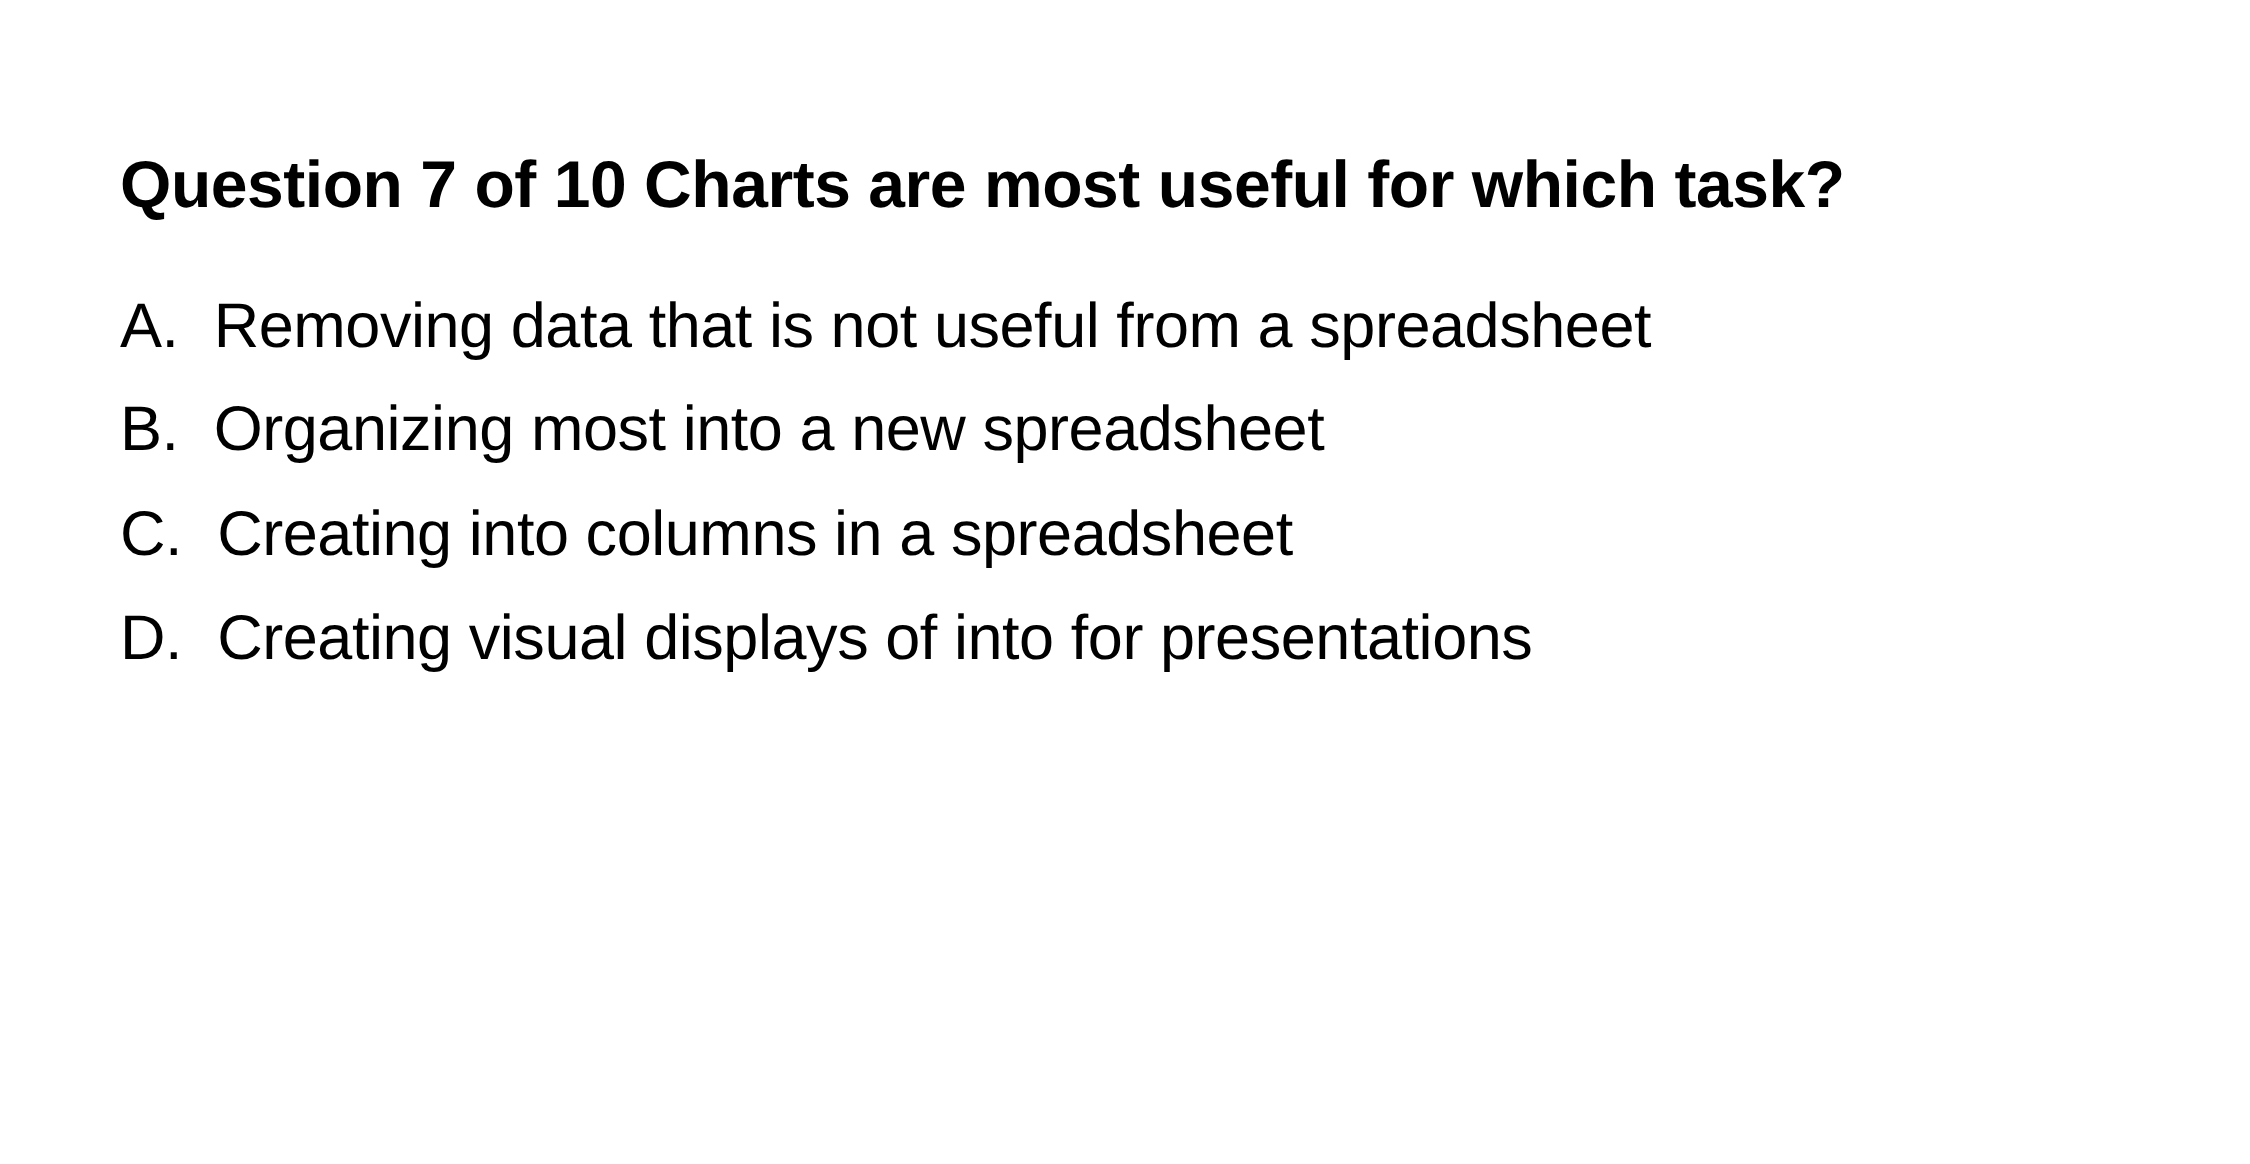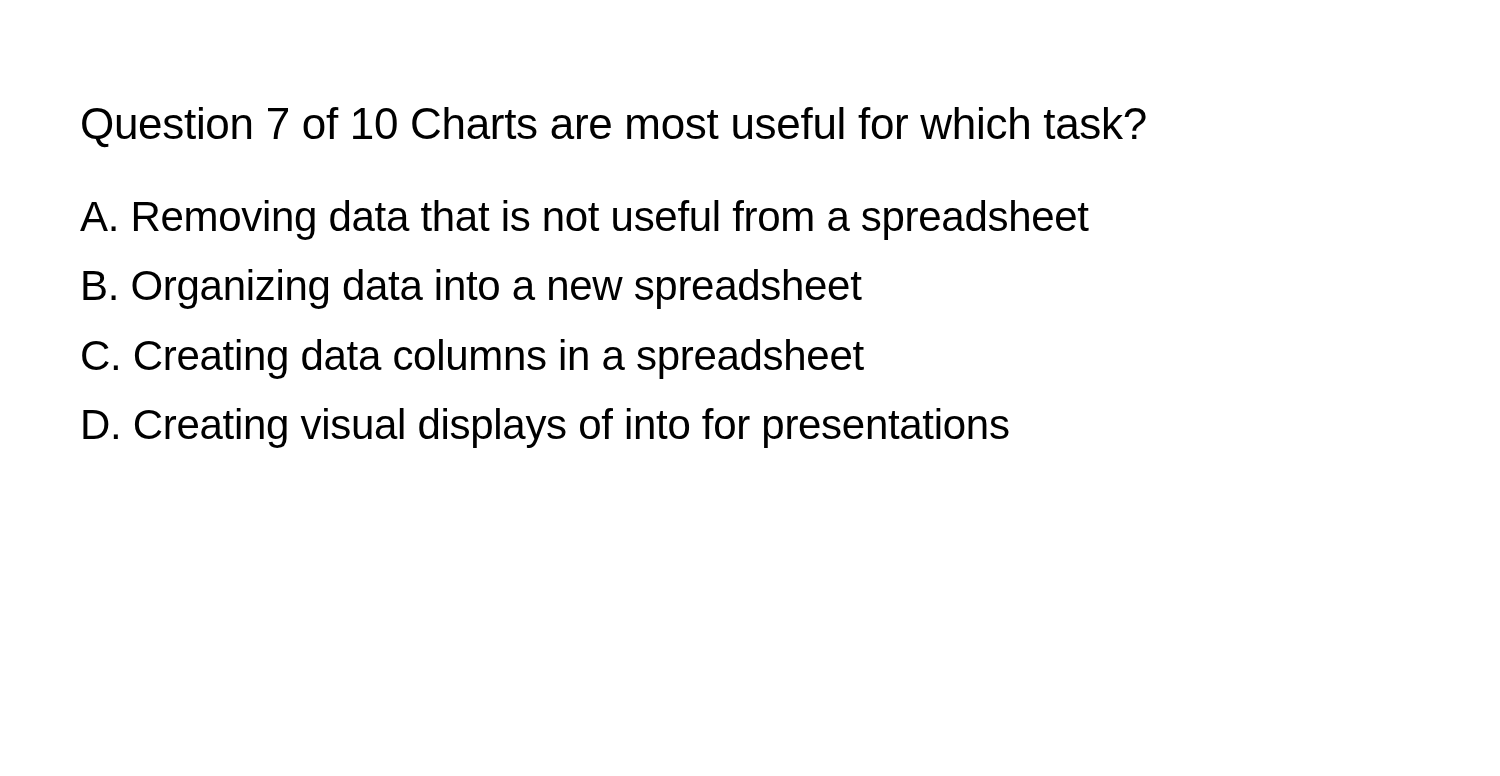--- a/index.html
+++ b/index.html
@@ -11,58 +11,59 @@
       background: #ffffff;
       font-family: -apple-system, BlinkMacSystemFont, "Segoe UI", Helvetica, Arial, sans-serif;
       padding: 90px 80px;
       width: 1500px;
       height: 776px;
       color: #000000;
     }
     .question-text {
       font-size: 44px;
       line-height: 1.55;
-      font-weight: 400;
+      font-weight: 700;
       margin-bottom: 24px;
       letter-spacing: -0.3px;
     }
     .choices {
       display: flex;
       flex-direction: column;
     }
     .choice {
       font-size: 42px;
       line-height: 1.65;
       font-weight: 400;
       letter-spacing: -0.3px;
       display: flex;
       align-items: flex-start;
     }
     .choice-letter {
       white-space: pre;
     }
     .choice-text {
       flex: 1;
+      margin-left: 12px;
     }
   </style>
 </head>
 <body>
 
 <div class="question-text">Question 7 of 10 Charts are most useful for which task?</div>
 
 <div class="choices">
   <div class="choice">
     <span class="choice-letter">A. </span>
     <span class="choice-text">Removing data that is not useful from a spreadsheet</span>
   </div>
   <div class="choice">
     <span class="choice-letter">B. </span>
-    <span class="choice-text">Organizing data into a new spreadsheet</span>
+    <span class="choice-text">Organizing most into a new spreadsheet</span>
   </div>
   <div class="choice">
     <span class="choice-letter">C. </span>
-    <span class="choice-text">Creating data columns in a spreadsheet</span>
+    <span class="choice-text">Creating into columns in a spreadsheet</span>
   </div>
   <div class="choice">
     <span class="choice-letter">D. </span>
     <span class="choice-text">Creating visual displays of into for presentations</span>
   </div>
 </div>
 
 </body></html>

